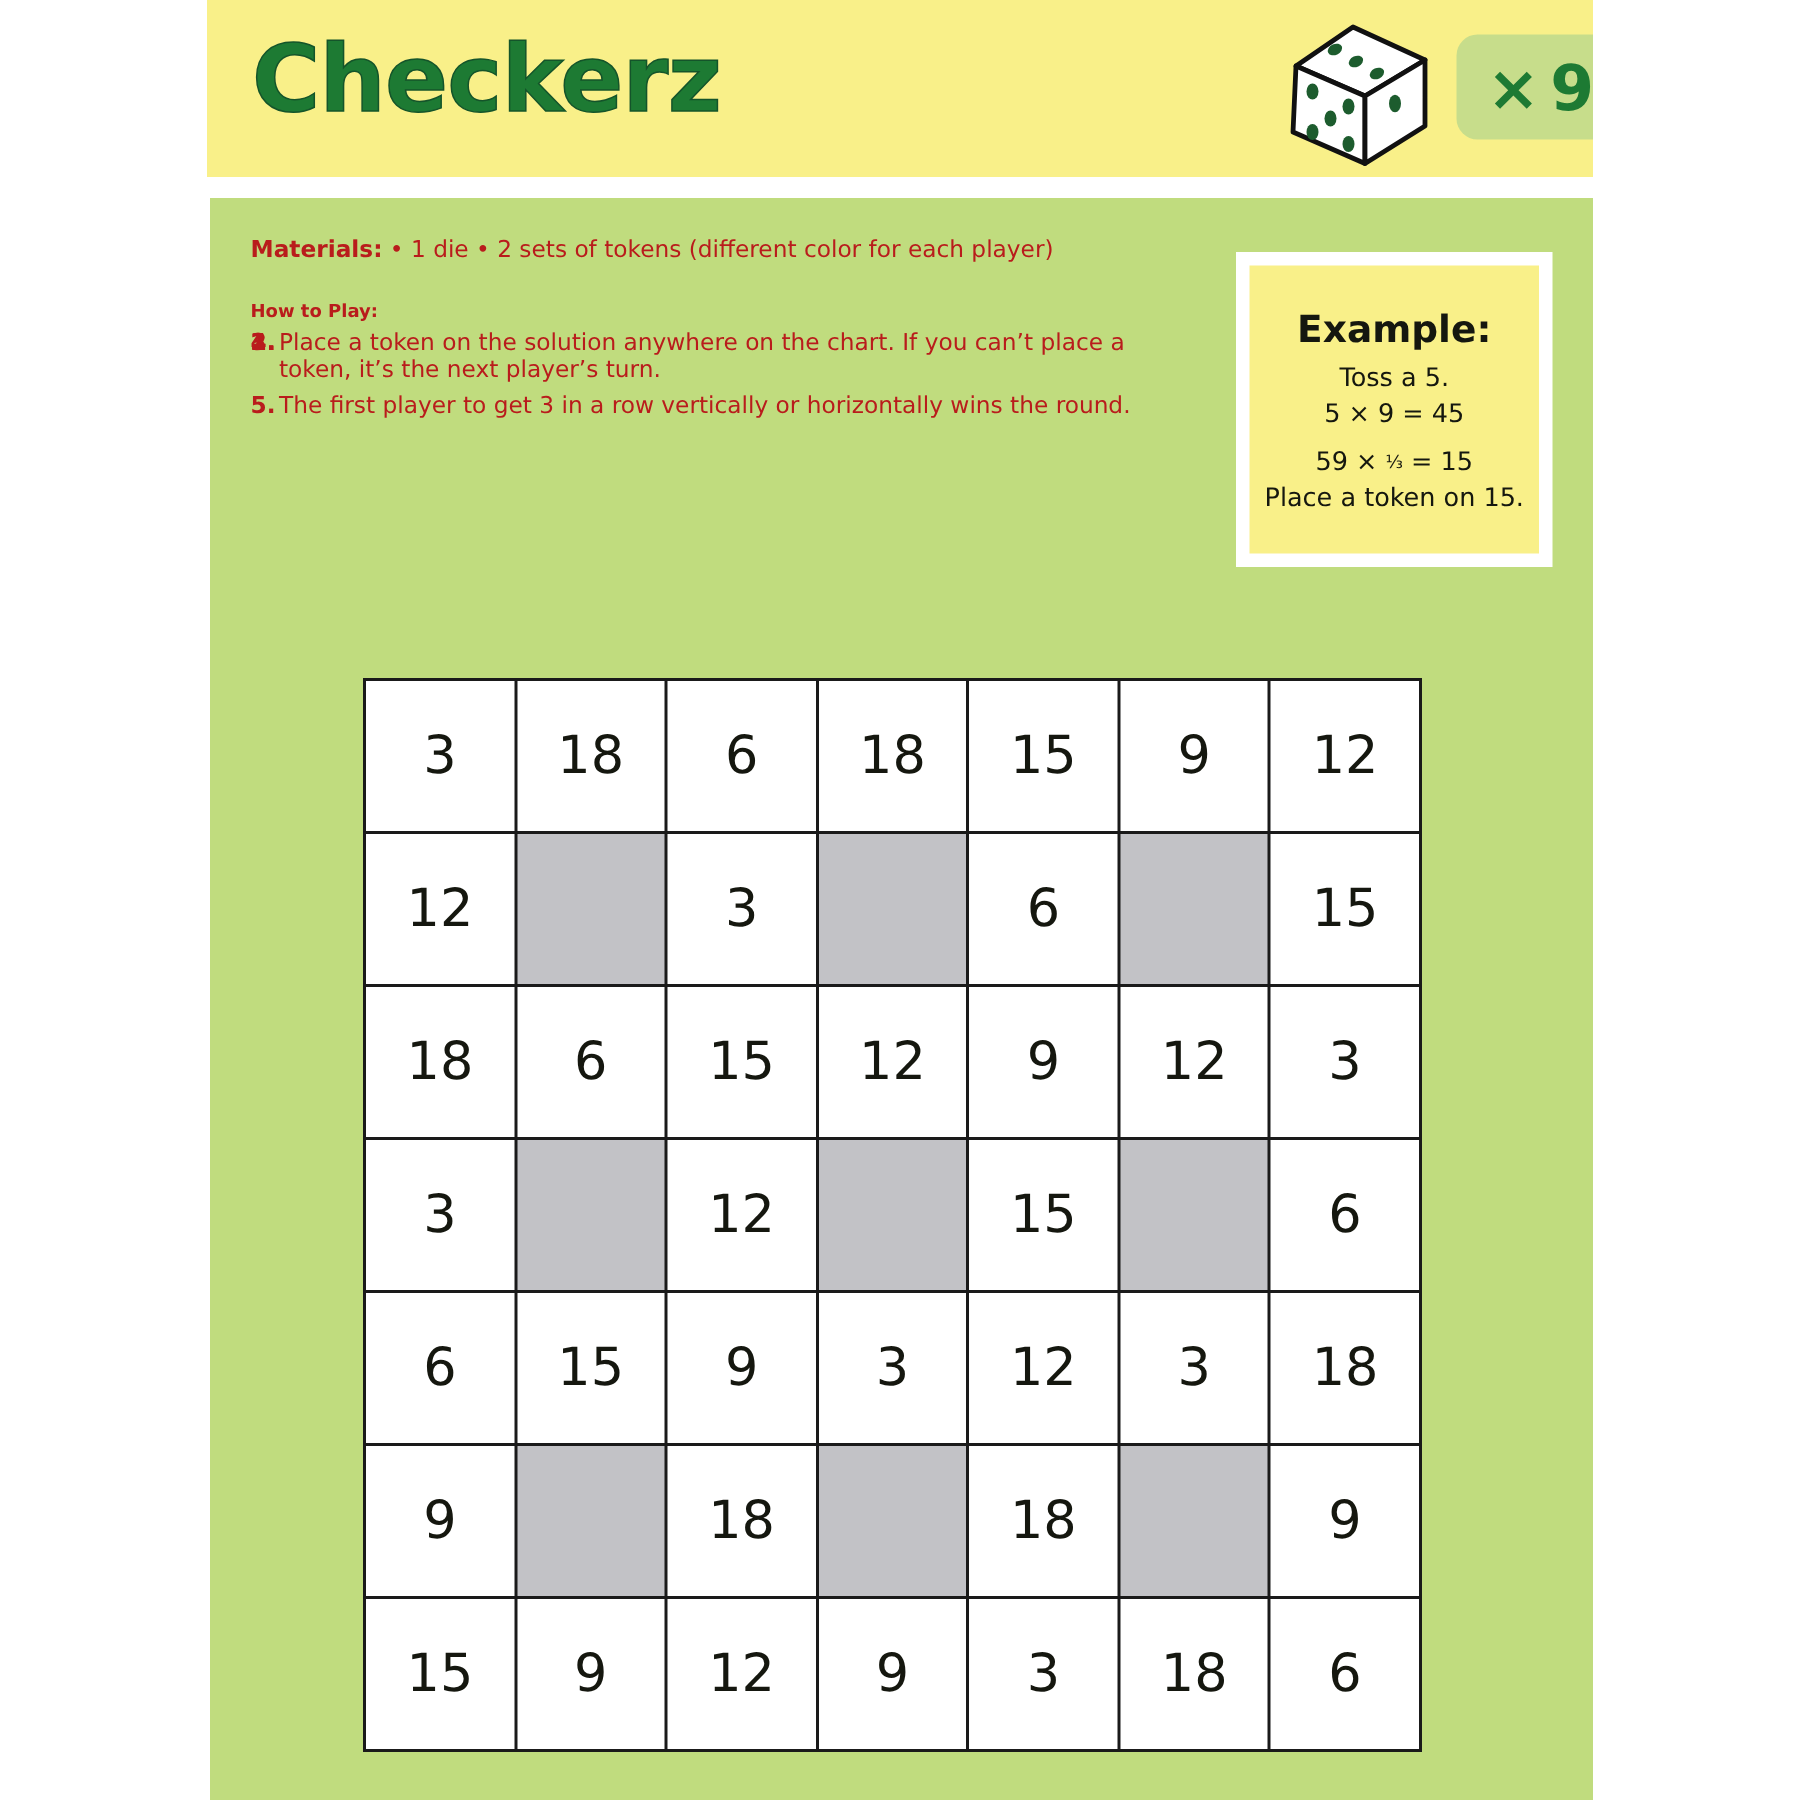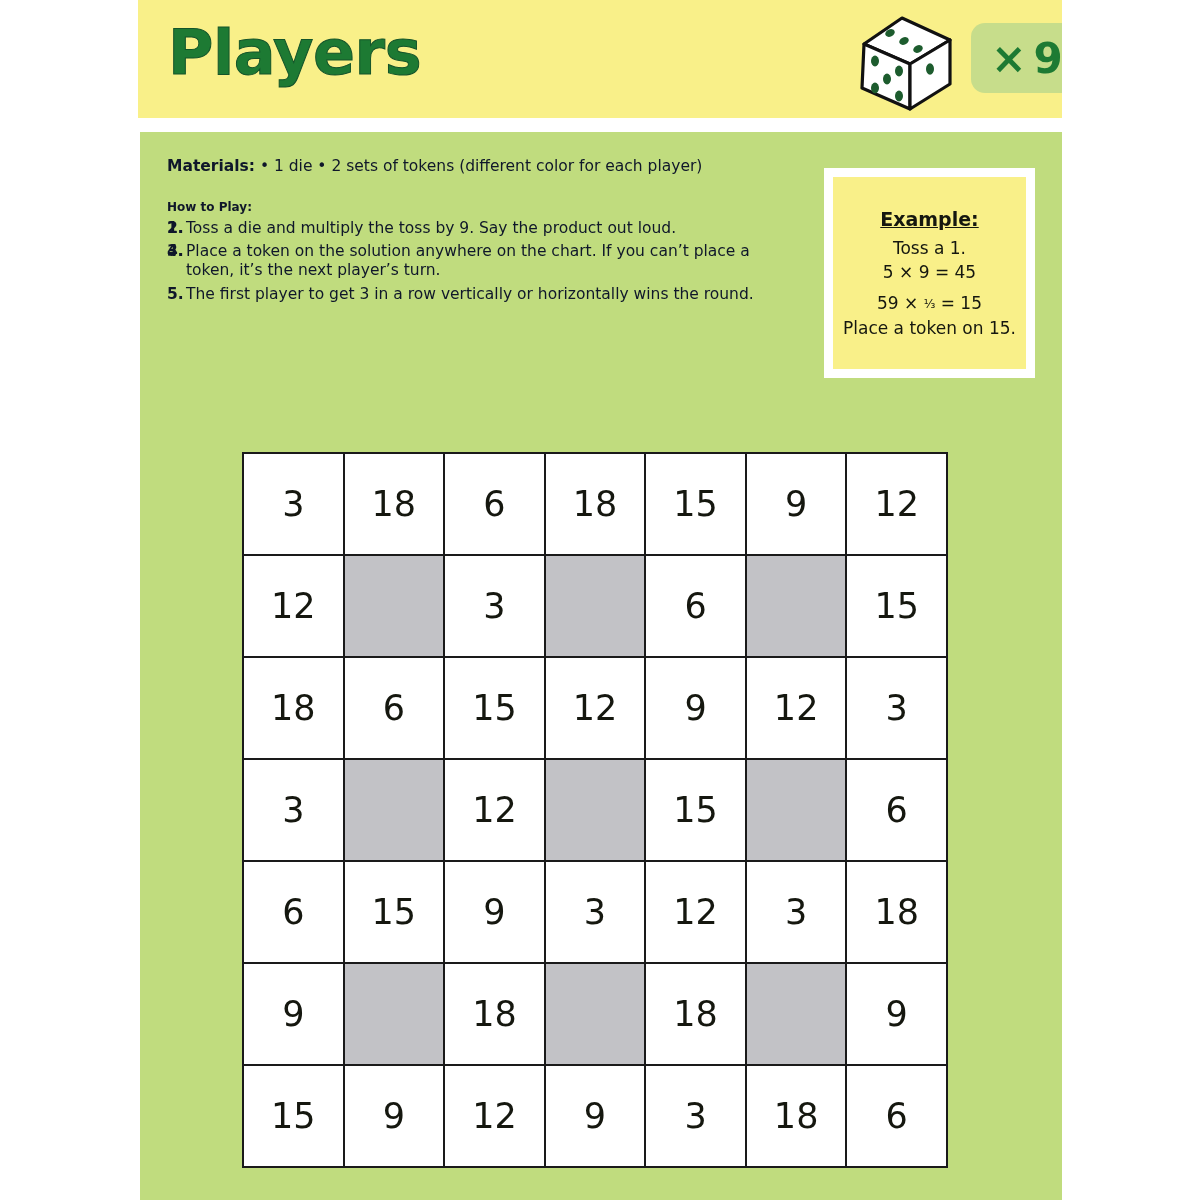--- a/index.html
+++ b/index.html
@@ -86,21 +86,21 @@
     height: 1068px;
     background: #c0dc7e;
     overflow: hidden;
   }
 
   .instructions {
     position: absolute;
     left: 27px;
     top: 27px;
     width: 600px;
-    color: #0f172a;
+    color: #b91c1c;
     font-family: "DejaVu Sans", sans-serif;
     font-size: 15.5px;
     line-height: 1.0;
   }
   .materials {
     font-size: 15.5px;
     margin-bottom: 26px;
     white-space: nowrap;
   }
   .materials b { font-weight: bold; }
@@ -144,23 +144,22 @@
     flex-direction: column;
     align-items: center;
     justify-content: center;
     color: #15170f;
     font-family: "DejaVu Sans", sans-serif;
     font-size: 17px;
     line-height: 1.42;
   }
   .example-inner .ex-title {
     font-weight: bold;
-    font-size: 19px;
+    font-size: 25px;
     margin-bottom: 3px;
-    text-decoration: underline;
   }
   .ex-line { white-space: nowrap; }
   .sfrac {
     display: inline-block;
     font-size: 12px;
     vertical-align: 1px;
     margin-top: 12px;
   }
 
   
@@ -190,21 +189,21 @@
   }
   .cell.gray { background: #c2c2c6; }
 </style>
 </head>
 <body>
 
 <div id="page">
 
   <div class="header-bar">
 
-    <div class="title">Players</div>
+    <div class="title">Checkerz</div>
 
     <div class="die">
       <svg width="104" height="100" viewBox="0 0 104 100" aria-hidden="true">
 
         <polygon points="48,4 96,26 56,50 10,30" fill="#ffffff" stroke="#111111" stroke-width="3.2" stroke-linejoin="round"></polygon>
 
         <polygon points="10,30 56,50 56,95 8,74" fill="#ffffff" stroke="#111111" stroke-width="3.2" stroke-linejoin="round"></polygon>
 
         <polygon points="56,50 96,26 96,70 56,95" fill="#ffffff" stroke="#111111" stroke-width="3.2" stroke-linejoin="round"></polygon>
 
@@ -238,40 +237,39 @@
       </div>
 
       <div class="howto-head">How to Play:</div>
 
       <ul class="steps">
         <li>
           <span class="num">1.</span>
         </li>
         <li>
           <span class="num">2.</span>
-          <span>Toss a die and multiply the toss by 9. Say the product out loud.</span>
         </li>
         <li>
           <span class="num">3.</span>
         </li>
         <li>
           <span class="num">4.</span>
           <span>Place a token on the solution anywhere on the chart. If you can’t place a token, it’s the next player’s turn.</span>
         </li>
         <li>
           <span class="num">5.</span>
           <span>The first player to get 3 in a row vertically or horizontally wins the round.</span>
         </li>
       </ul>
     </div>
 
     <div class="example-box">
       <div class="example-inner">
         <div class="ex-title">Example:</div>
-        <div class="ex-line">Toss a 1.</div>
+        <div class="ex-line">Toss a 5.</div>
         <div class="ex-line">5 × 9 = 45</div>
         <div class="ex-line">
           <span>59 × </span><span class="sfrac">¹⁄₃</span><span> = 15</span>
         </div>
         <div class="ex-line">Place a token on 15.</div>
       </div>
     </div>
 
     <div class="grid" id="game-grid">
         <div class="cell">3</div>

